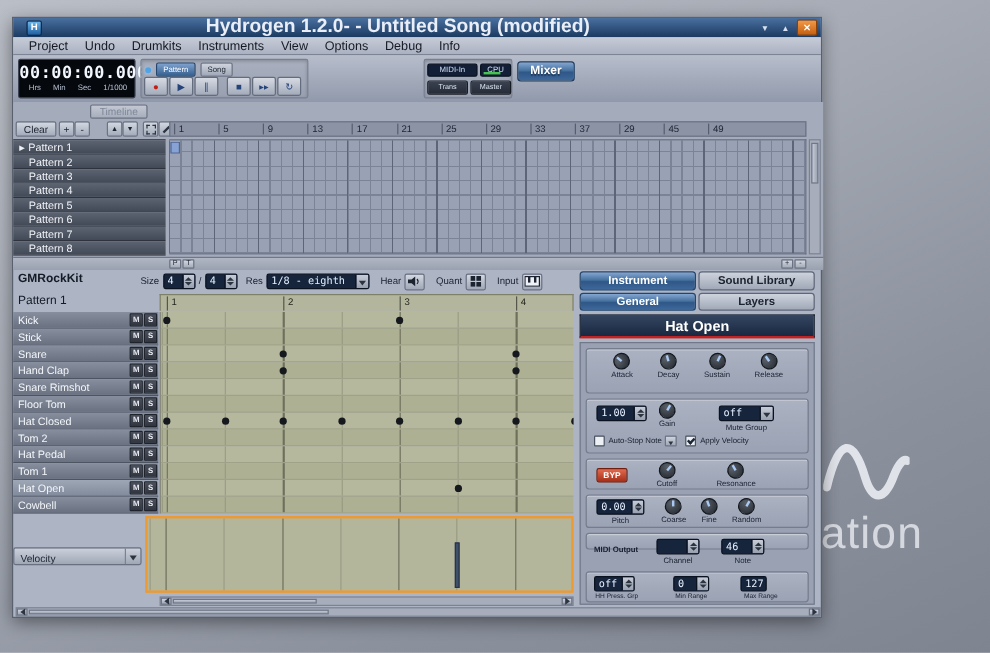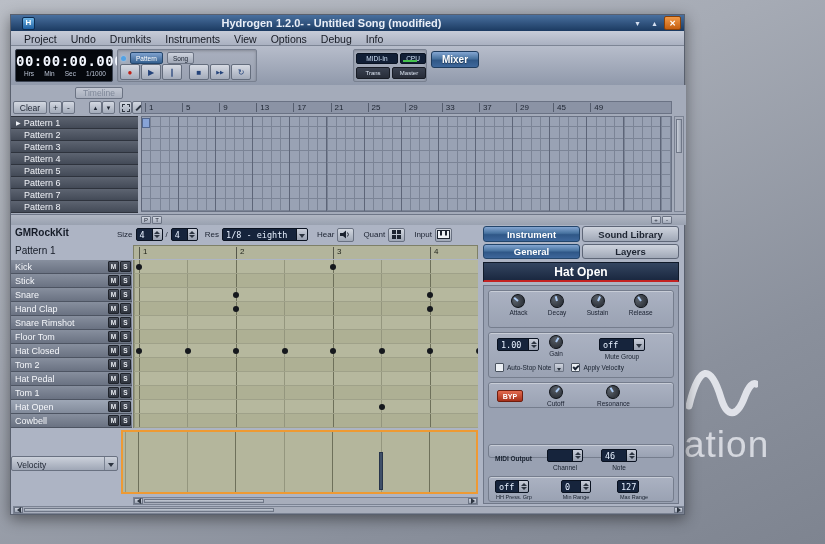--- a/index.html
+++ b/index.html
@@ -6,21 +6,21 @@
   body{width:825px;height:544px;overflow:hidden;font-family:"Liberation Sans",sans-serif;-webkit-font-smoothing:antialiased;}
   .desktop{position:absolute;inset:0;background:linear-gradient(155deg,#babec6 0%,#a6abb5 38%,#8a909c 75%,#7e8490 100%);}
   .wm-glyph{position:absolute;left:686px;top:356px;}
   .wm-text{position:absolute;left:684px;top:424px;font-size:37px;color:rgba(240,242,247,0.75);letter-spacing:1px;}
 
   .window{position:absolute;left:10px;top:14px;width:675px;height:501px;background:#adb4c4;border:1px solid #59606e;box-shadow:0 4px 14px rgba(0,0,0,0.45);box-sizing:border-box;}
 
   
   .titlebar{position:absolute;left:0;top:0;width:100%;height:16px;background:linear-gradient(#49709f,#1b3a61);display:flex;align-items:center;box-sizing:border-box;padding:0 3px;}
   .app-icon{width:11px;height:11px;margin-left:8px;border-radius:2px;background:linear-gradient(#6fb6e8,#1f5fa0);border:1px solid #0d2c50;color:#fff;font-size:8px;font-weight:bold;display:flex;align-items:center;justify-content:center;line-height:1;}
-  .tb-title{flex:1;text-align:center;color:#e9eef7;font-size:11px;font-weight:bold;white-space:nowrap;overflow:hidden;}
+  .tb-title{flex:1;text-align:center;color:#e9eef7;font-size:16px;font-weight:bold;white-space:nowrap;overflow:hidden;}
   .tb-btn{width:15px;height:12px;display:flex;align-items:center;justify-content:center;font-size:8px;color:#d7e1f1;margin-left:2px;border-radius:2px;}
   .tb-btn.close{background:linear-gradient(#f29a48,#c55f10);border:1px solid #8a4107;color:#fff;font-weight:bold;}
 
   
   .menubar{position:absolute;left:0;top:16px;width:100%;height:15px;background:linear-gradient(#c7ccd8,#aab1c1);border-bottom:1px solid #7d8595;display:flex;align-items:flex-end;box-sizing:border-box;padding-left:6px;}
   .menu-item{font-size:10.5px;color:#161a24;padding:0 7px;}
 
   
   .toolbar{position:absolute;left:0;top:31px;width:100%;height:39px;background:linear-gradient(#b7bdcb,#9099ab);border-bottom:1px solid #6d7586;}
   .tgroup{position:absolute;border:1px solid #788090;background:linear-gradient(#a9afbe,#99a1b1);box-shadow:inset 0 1px 3px rgba(0,0,0,0.22);border-radius:2px;box-sizing:border-box;}
@@ -486,20 +486,41 @@
         <div class="knob-unit" style="position:absolute;left:58px;top:2px">
           <div class="knob" style="transform:rotate(40deg)"></div>
           <div class="knob-label">Cutoff</div>
         </div>
         <div class="knob-unit" style="position:absolute;left:108px;top:2px">
           <div class="knob" style="transform:rotate(-30deg)"></div>
           <div class="knob-label">Resonance</div>
         </div>
       </div>
 
+      <div class="gbox" style="top:126px;height:28px">
+        <div class="spin" style="position:absolute;left:8px;top:3px;width:40px">
+            <span class="spin-val">0.00</span>
+            <span class="spin-arr"></span>
+          </div>
+        <div class="tiny-label" style="position:absolute;left:8px;top:18px;width:40px;text-align:center">Pitch</div>
+        <div id="pitchKnobs" style="position:absolute;left:62px;top:2px;display:flex;gap:12px">
+            <div class="knob-unit">
+              <div class="knob" style="transform: rotate(0deg);"></div>
+              <div class="knob-label">Coarse</div>
+            </div>
+            <div class="knob-unit">
+              <div class="knob" style="transform: rotate(-20deg);"></div>
+              <div class="knob-label">Fine</div>
+            </div>
+            <div class="knob-unit">
+              <div class="knob" style="transform: rotate(30deg);"></div>
+              <div class="knob-label">Random</div>
+            </div>
+          </div>
+      </div>
 
       <div class="gbox" style="top:158px;height:14px">
         <div class="tiny-label" style="position:absolute;left:6px;top:10px;font-weight:bold">MIDI Output</div>
         <div class="spin" style="position:absolute;left:58px;top:4px;width:36px">
             <span class="spin-val"></span>
             <span class="spin-arr"></span>
           </div>
         <div class="tiny-label" style="position:absolute;left:58px;top:19px;width:36px;text-align:center">Channel</div>
         <div class="spin" style="position:absolute;left:112px;top:4px;width:36px">
             <span class="spin-val">46</span>

